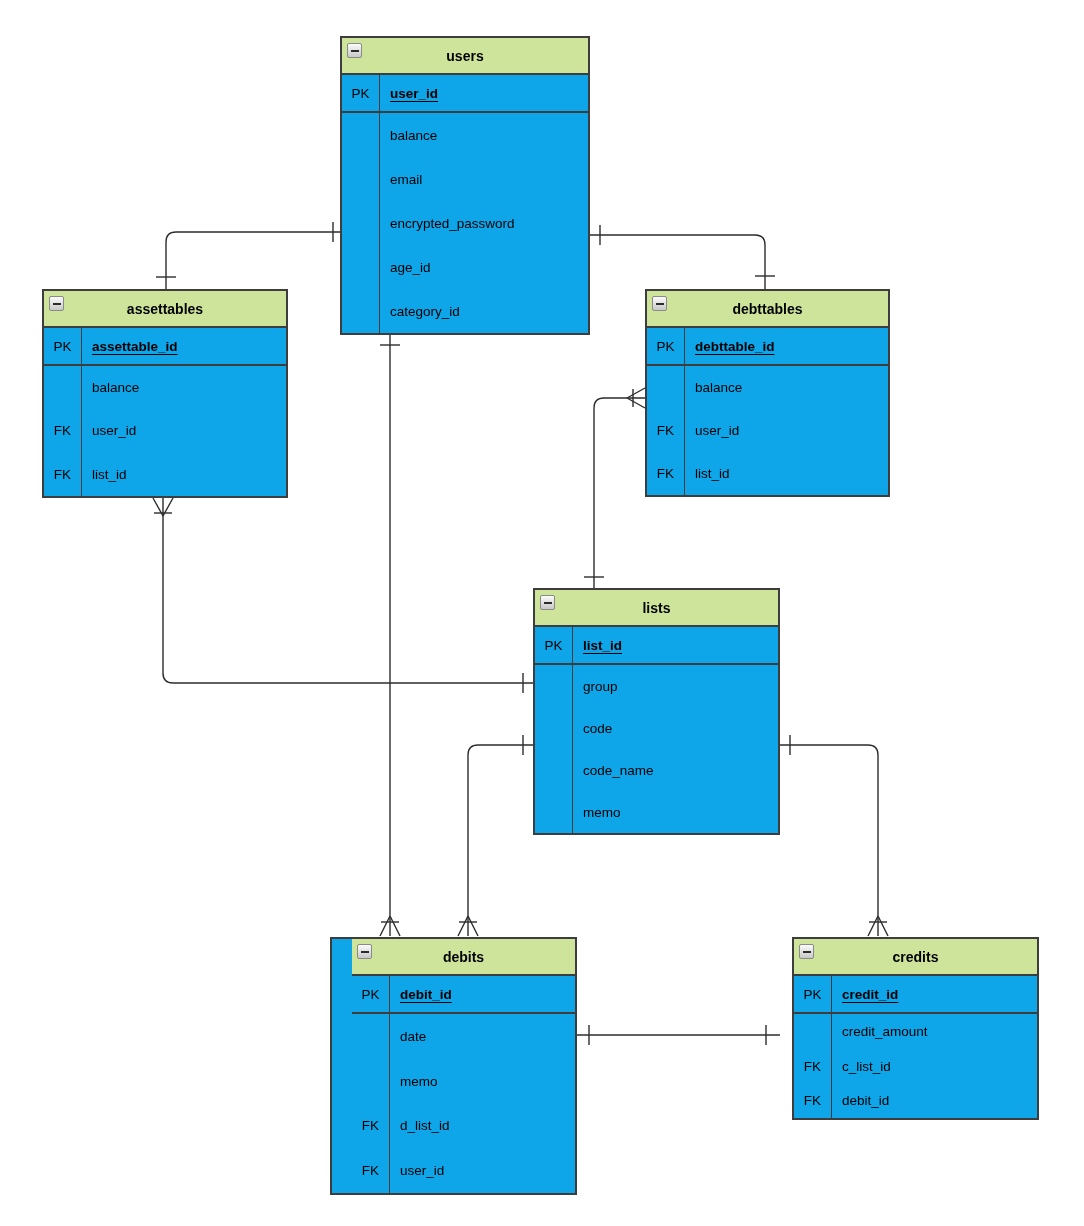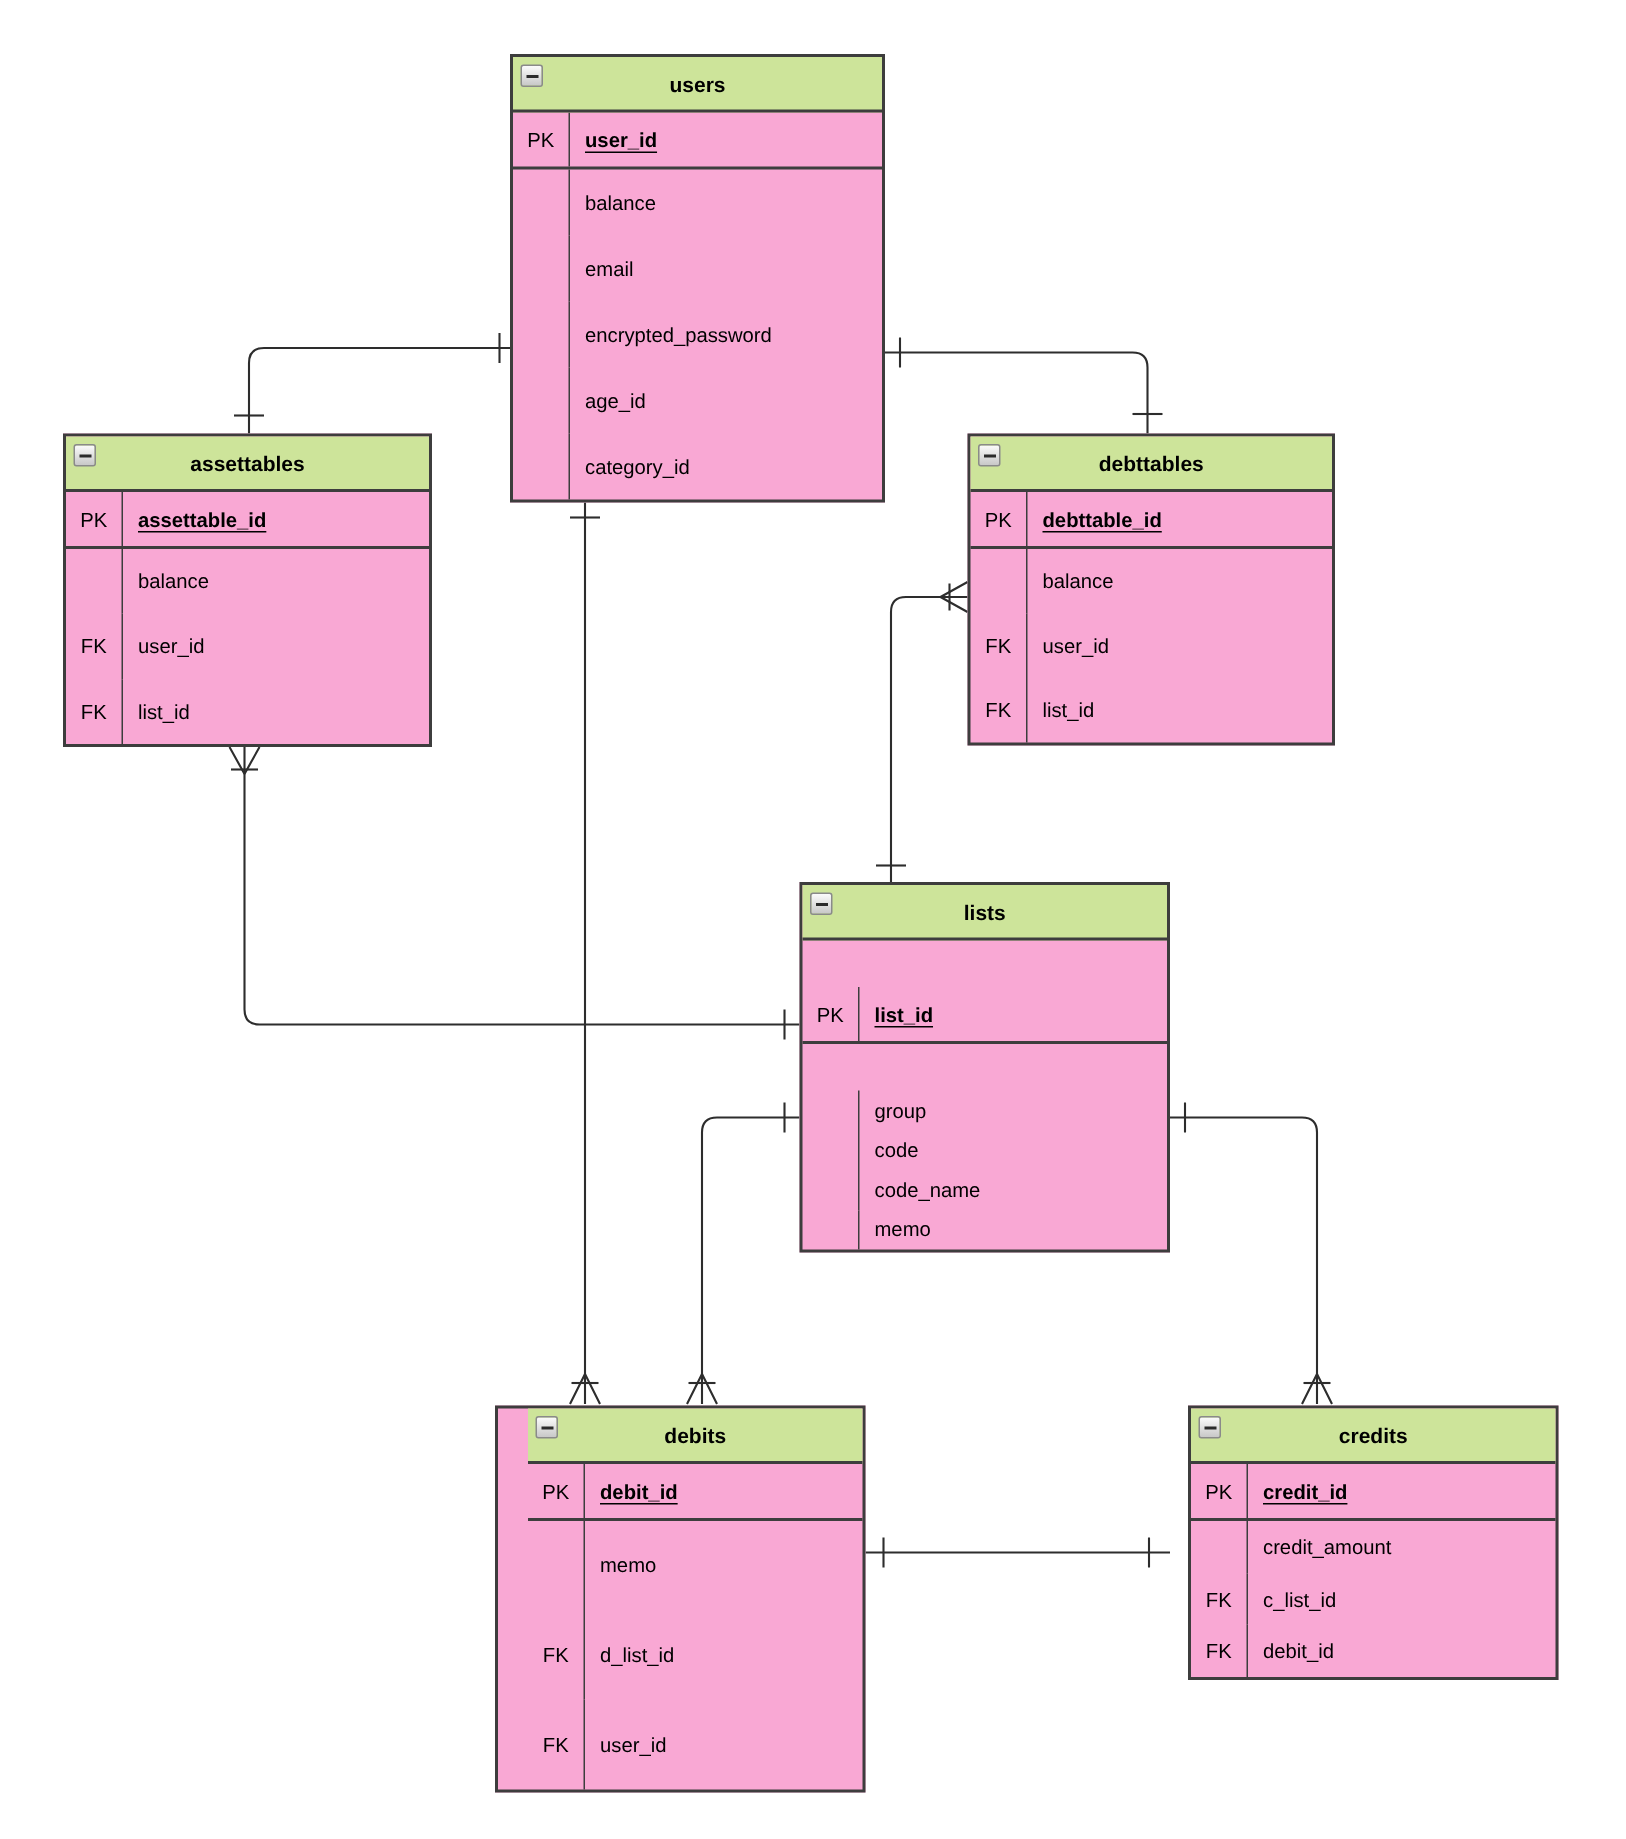--- a/index.html
+++ b/index.html
@@ -23,21 +23,21 @@
     height: 1226px;
   }
   svg.edges path {
     fill: none;
     stroke: #2d2d2d;
     stroke-width: 1.4;
   }
   .entity {
     position: absolute;
     box-sizing: border-box;
-    background: #f9a8d4;
+    background: #0ea5e9;
     border: 2px solid #3d3d3d;
     display: flex;
     flex-direction: column;
   }
   .thead {
     position: relative;
     flex: 0 0 35px;
     background: #cde49a;
     border-bottom: 2px solid #3d3d3d;
     display: flex;
@@ -95,21 +95,21 @@
     flex: 1;
     display: flex;
     flex-direction: column;
   }
   .row { flex: 1; display: flex; }
 
   
   #t-users       { left: 340px; top: 36px;  width: 250px; height: 299px; }
   #t-assettables { left: 42px;  top: 289px; width: 246px; height: 209px; }
   #t-debttables  { left: 645px; top: 289px; width: 245px; height: 208px; }
-  #t-lists       { left: 533px; top: 588px; width: 247px; height: 247px; gap: 31px; }
+  #t-lists       { left: 533px; top: 588px; width: 247px; height: 247px; }
   #t-debits      { left: 330px; top: 937px; width: 247px; height: 258px; padding-left: 20px; }
   #t-credits     { left: 780px; top: 937px; width: 247px; height: 183px; margin-left: 12px; }
 </style>
 </head>
 <body>
 
 <div class="canvas">
 
   <svg class="edges" viewBox="0 0 1084 1226" xmlns="http://www.w3.org/2000/svg">
 
@@ -294,20 +294,24 @@
         </span>
       <span class="title">debits</span>
     </div>
     <div class="pkrow">
       <span class="keycell">PK</span>
       <span class="fieldcell">debit_id</span>
     </div>
     <div class="tbody">
       <div class="row">
         <span class="keycell"></span>
+        <span class="fieldcell">date</span>
+      </div>
+      <div class="row">
+        <span class="keycell"></span>
         <span class="fieldcell">memo</span>
       </div>
       <div class="row">
         <span class="keycell">FK</span>
         <span class="fieldcell">d_list_id</span>
       </div>
       <div class="row">
         <span class="keycell">FK</span>
         <span class="fieldcell">user_id</span>
       </div>

